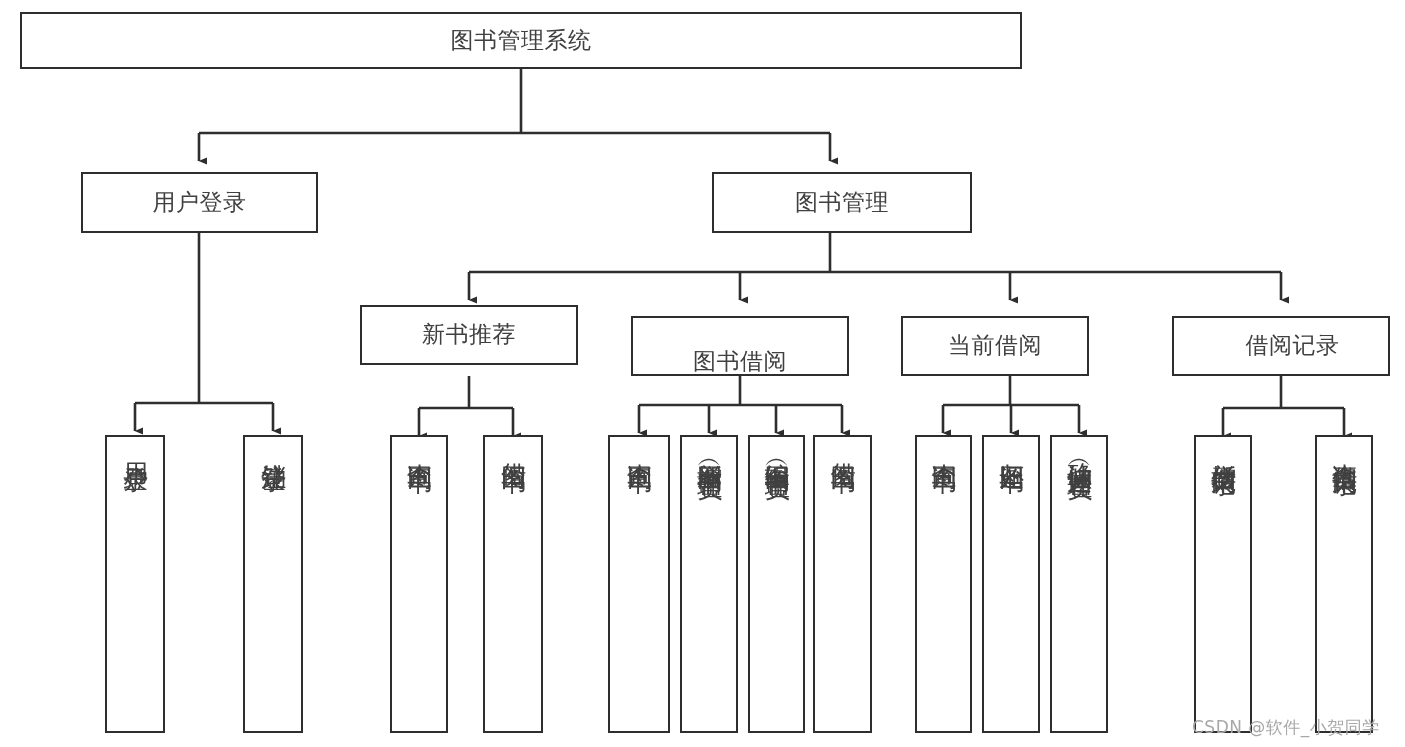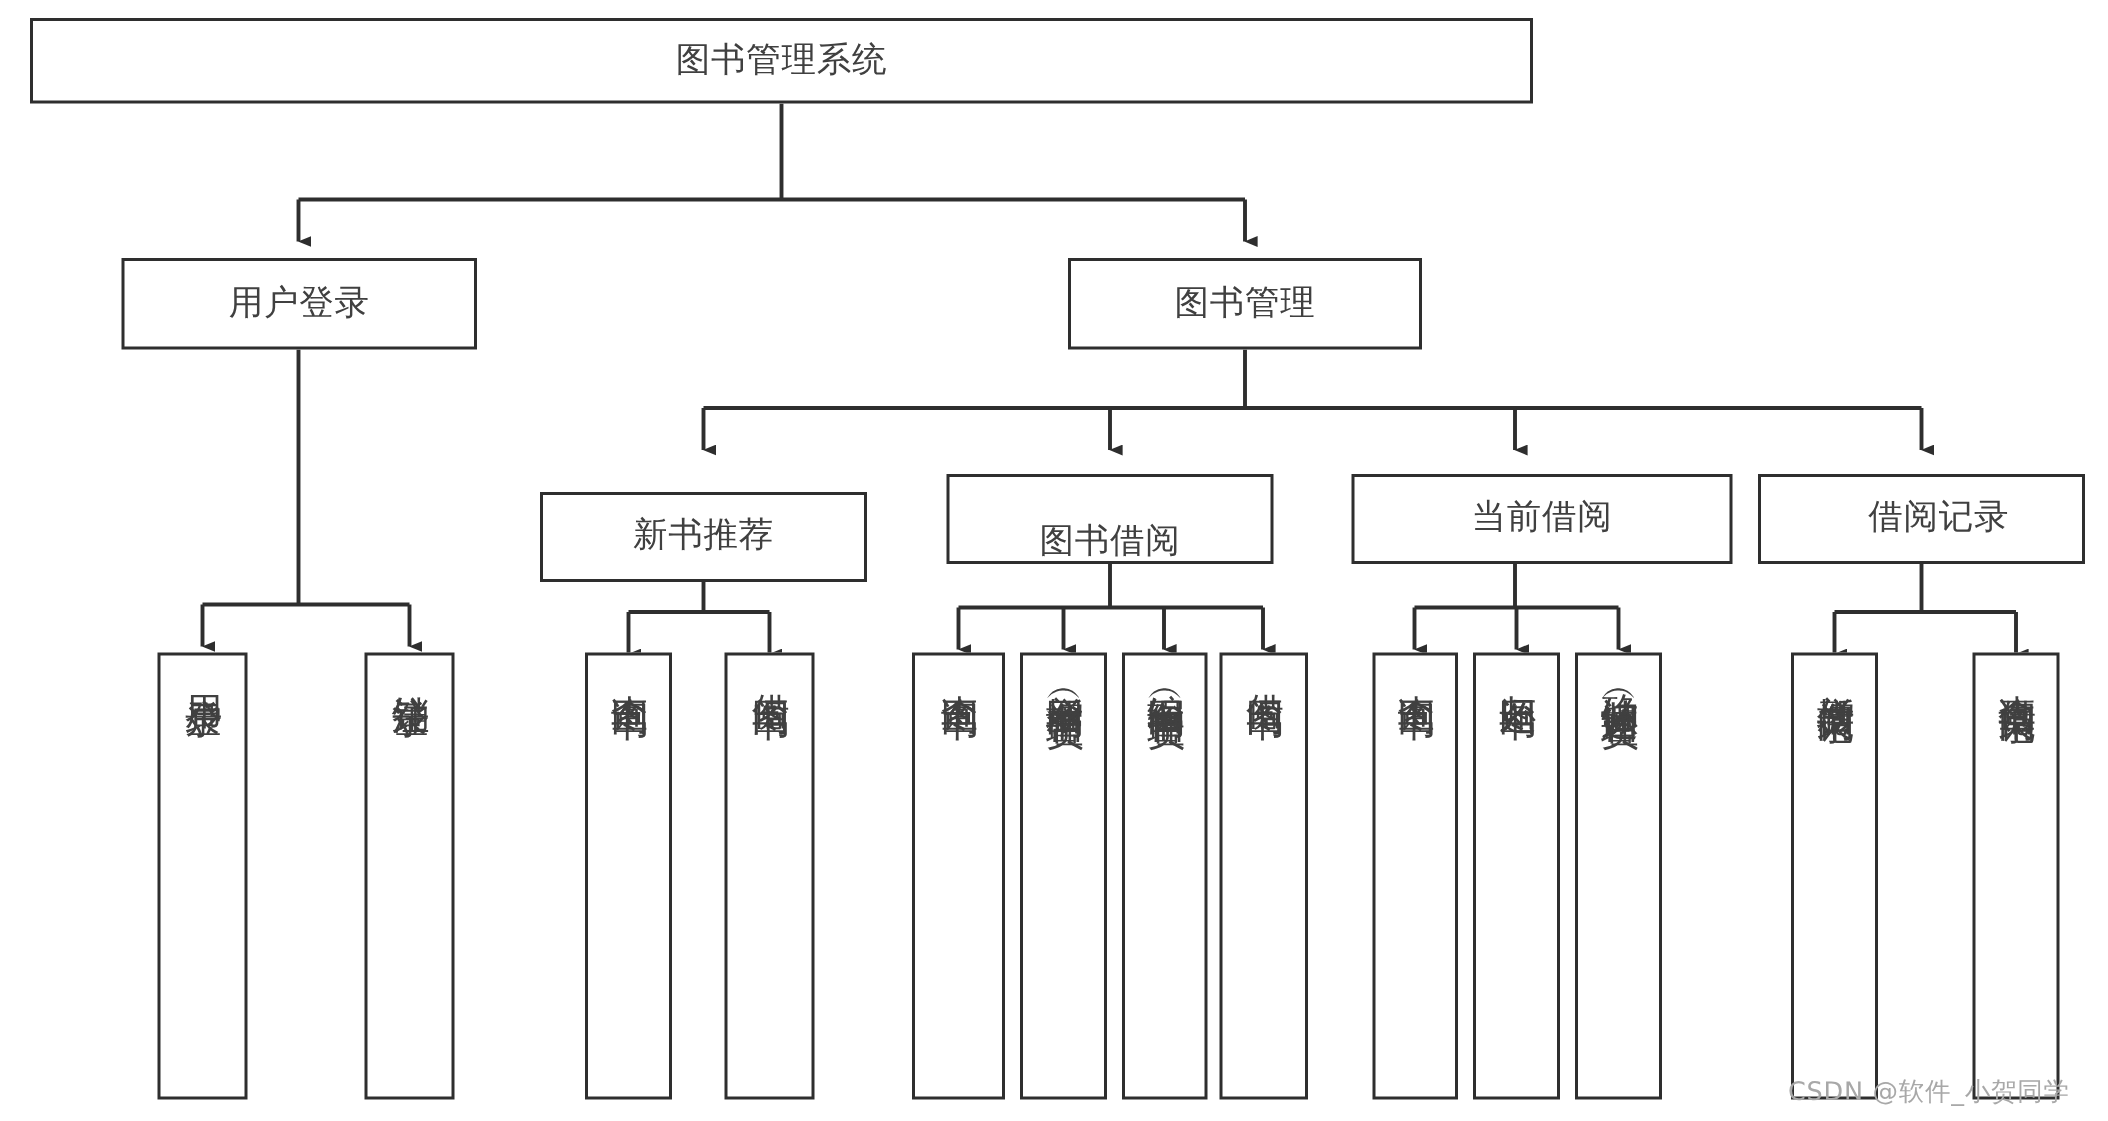--- a/index.html
+++ b/index.html
@@ -110,30 +110,30 @@
       </g>
   </svg>
 
   <div id="nodes-layer">
       <div class="node horiz" style="left: 20px; top: 12px; width: 1002px; height: 57px;">
         <span class="node-label">图书管理系统</span>
       </div>
       <div class="node horiz" style="left: 81px; top: 172px; width: 237px; height: 61px;">
         <span class="node-label">用户登录</span>
       </div>
-      <div class="node horiz" style="left: 712px; top: 172px; width: 236px; height: 61px;">
+      <div class="node horiz" style="left: 712px; top: 172px; width: 260px; height: 61px;">
         <span class="node-label">图书管理</span>
       </div>
-      <div class="node horiz" style="left: 360px; top: 328px; width: 218px; height: 60px;">
+      <div class="node horiz" style="left: 360px; top: 305px; width: 218px; height: 60px;">
         <span class="node-label">新书推荐</span>
       </div>
       <div class="node horiz" style="left: 631px; top: 316px; width: 218px; height: 60px; align-items: flex-end;">
         <span class="node-label">图书借阅</span>
       </div>
-      <div class="node horiz" style="left: 901px; top: 316px; width: 254px; height: 60px;">
+      <div class="node horiz" style="left: 901px; top: 316px; width: 188px; height: 60px;">
         <span class="node-label">当前借阅</span>
       </div>
       <div class="node horiz" style="left: 1172px; top: 316px; width: 218px; height: 60px; padding-left: 23px;">
         <span class="node-label">借阅记录</span>
       </div>
       <div class="node vert" style="left: 105px; top: 435px; width: 60px; height: 298px;">
         <span class="node-label">用户登录</span>
       </div>
       <div class="node vert" style="left: 243px; top: 435px; width: 60px; height: 298px;">
         <span class="node-label">注销登录</span>

